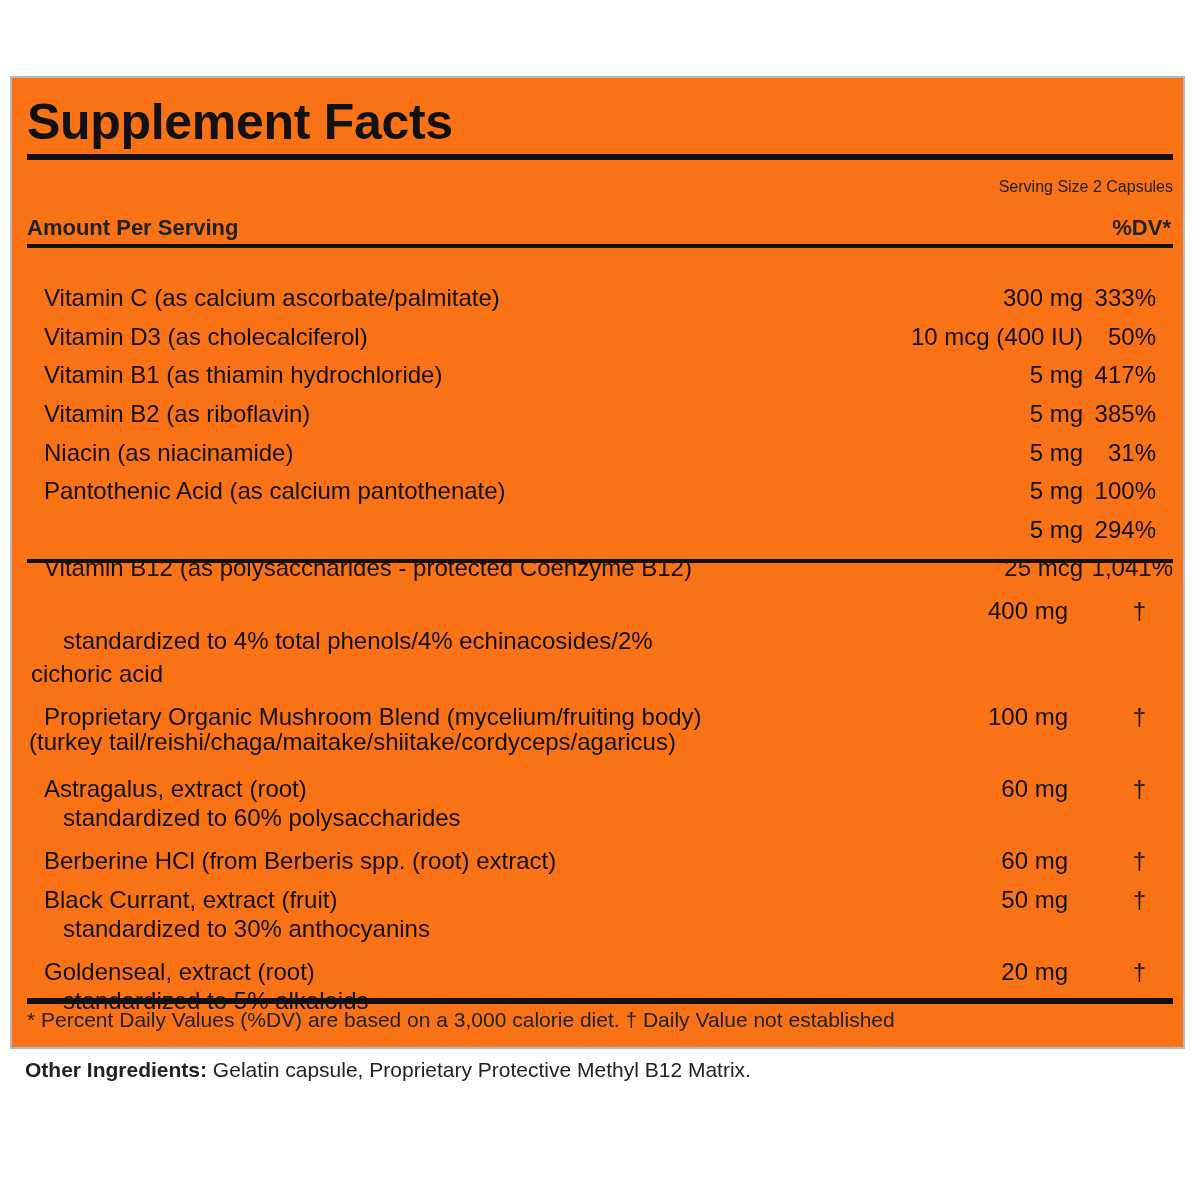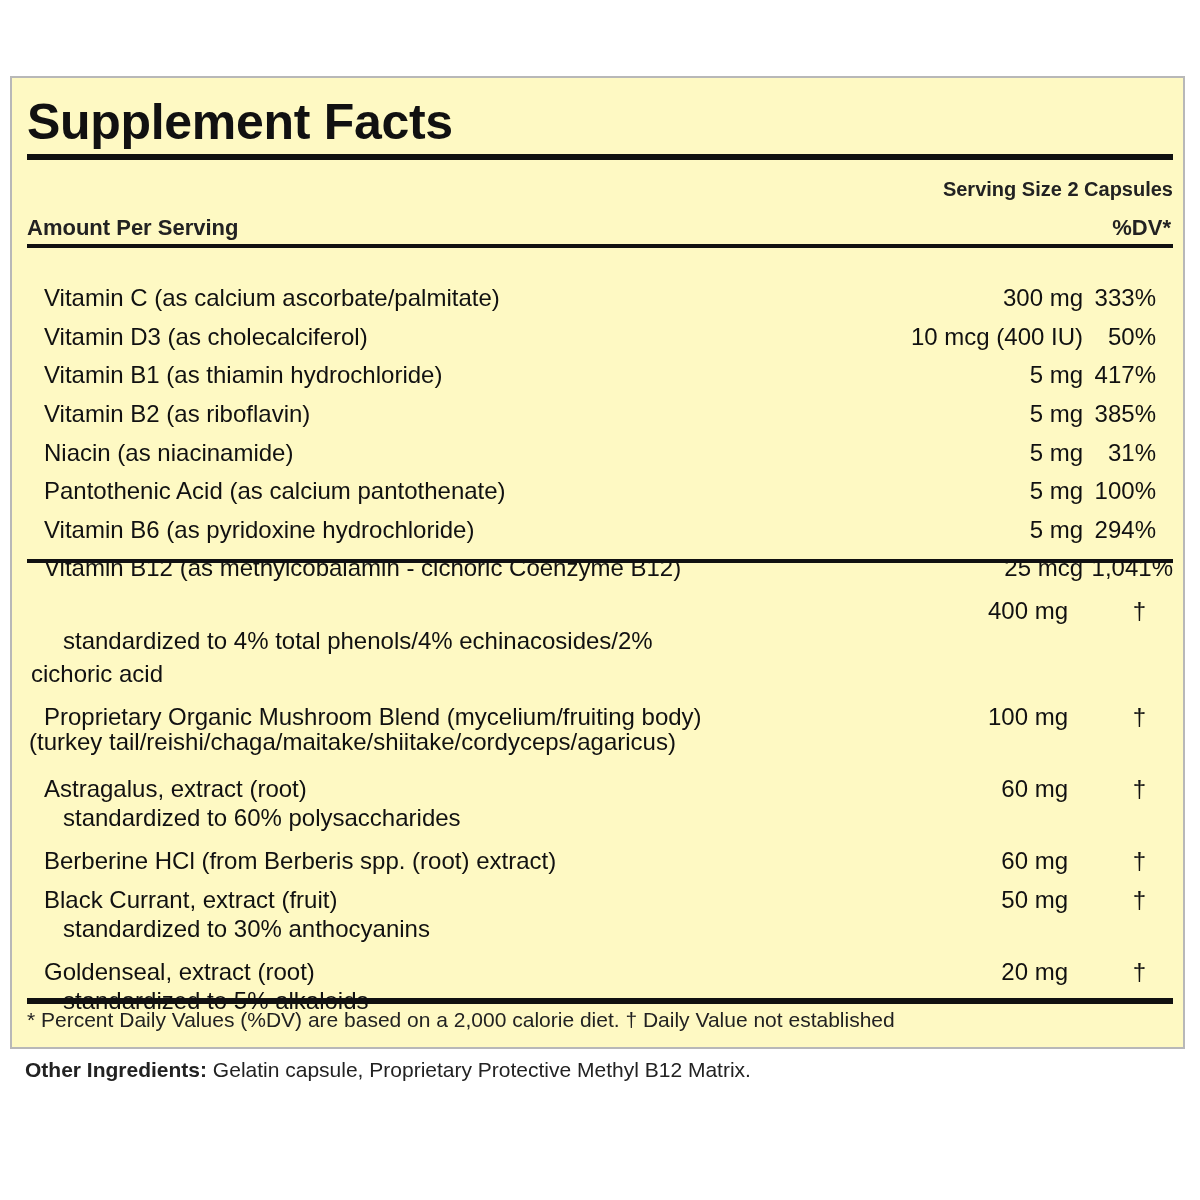--- a/index.html
+++ b/index.html
@@ -1,24 +1,24 @@
 <!DOCTYPE html>
 <html><head>
 <meta charset="utf-8">
 <style>
   html, body { margin: 0; padding: 0; background: #ffffff; }
   body { width: 1200px; height: 1200px; position: relative; overflow: hidden;
          font-family: "Liberation Sans", sans-serif; color: #111111; }
   .panel { position: absolute; left: 10px; top: 76px; width: 1175px; height: 973px;
-           border: 2px solid #b8b8b8; box-sizing: border-box; background: #fef9c3; }
+           border: 2px solid #b8b8b8; box-sizing: border-box; background: #f97316; }
   .title { position: absolute; left: 15px; top: 14px; font-size: 50px; font-weight: bold;
            letter-spacing: -0.3px; line-height: 60px; color: #111; }
   .rule-thick { position: absolute; left: 15px; right: 10px; height: 6px; background: #111; }
   .rule-med { position: absolute; left: 15px; right: 10px; height: 4px; background: #111; }
-  .serving { position: absolute; right: 10px; top: 100px; font-size: 20px; font-weight: bold; color: #222; }
+  .serving { position: absolute; right: 10px; top: 100px; font-size: 16px; font-weight: normal; color: #222; }
   .aps { position: absolute; left: 15px; top: 137px; font-size: 22px; font-weight: bold; color: #222; }
   .dvhead { position: absolute; right: 12px; top: 137px; font-size: 22px; font-weight: bold; color: #222; }
   .row { position: absolute; left: 32px; right: 10px; height: 38px; font-size: 24px; line-height: 30px; margin-top: 28px; }
   .row .name { position: absolute; left: 0; top: 0; white-space: nowrap; }
   .row .amt { position: absolute; top: 0; white-space: nowrap; text-align: right; }
   .row .dv { position: absolute; top: 0; white-space: nowrap; text-align: center; }
   .sub { position: absolute; white-space: nowrap; font-size: 24px; line-height: 30px; margin-top: 21px; }
   .footnote { position: absolute; left: 15px; top: 930px; font-size: 21px; color: #222; white-space: nowrap; }
   .other { position: absolute; left: 25px; top: 1058px; font-size: 21px; color: #222; white-space: nowrap; }
   .other b { font-weight: bold; text-align: right; }
@@ -59,26 +59,25 @@
     <span class="name">Niacin (as niacinamide)</span>
     <span class="amt" style="right:90px;">5 mg</span>
     <span class="dv" style="right:17px;">31%</span>
   </div>
   <div class="row" style="top:370px;">
     <span class="name">Pantothenic Acid (as calcium pantothenate)</span>
     <span class="amt" style="right:90px;">5 mg</span>
     <span class="dv" style="right:17px;">100%</span>
   </div>
   <div class="row" style="top:409px;">
-    <span class="name">Vitamin B6 (as pyridoxine hydrochloride)</span>
     <span class="amt" style="right:90px;">5 mg</span>
     <span class="dv" style="right:17px;">294%</span>
   </div>
   <div class="row" style="top:447px;">
-    <span class="name">Vitamin B12 (as methylcobalamin - cichoric Coenzyme B12)</span>
+    <span class="name">Vitamin B12 (as polysaccharides - protected Coenzyme B12)</span>
     <span class="amt" style="right:90px;">25 mcg</span>
     <span class="dv" style="right:0px;">1,041%</span>
   </div>
 
   <div class="rule-med" style="top:481px;"></div>
 
   <div class="row" style="top:490px;">
     <span class="amt" style="right:105px;">400 mg</span>
     <span class="dv" style="right:27px;">†</span>
   </div>
@@ -114,18 +113,18 @@
 
   <div class="row" style="top:851px;">
     <span class="name">Goldenseal, extract (root)</span>
     <span class="amt" style="right:105px;">20 mg</span>
     <span class="dv" style="right:27px;">†</span>
   </div>
   <div class="sub" style="left:51px; top:887px;">standardized to 5% alkaloids</div>
 
   <div class="rule-thick" style="top:920px;"></div>
 
-  <div class="footnote" style="top:930px;">* Percent Daily Values (%DV) are based on a 2,000 calorie diet. † Daily Value not established</div>
+  <div class="footnote" style="top:930px;">* Percent Daily Values (%DV) are based on a 3,000 calorie diet. † Daily Value not established</div>
 </div>
 
 <div class="other">
   <b>Other Ingredients:</b><span> Gelatin capsule, Proprietary Protective Methyl B12 Matrix.</span>
 </div>
 
 </body></html>

